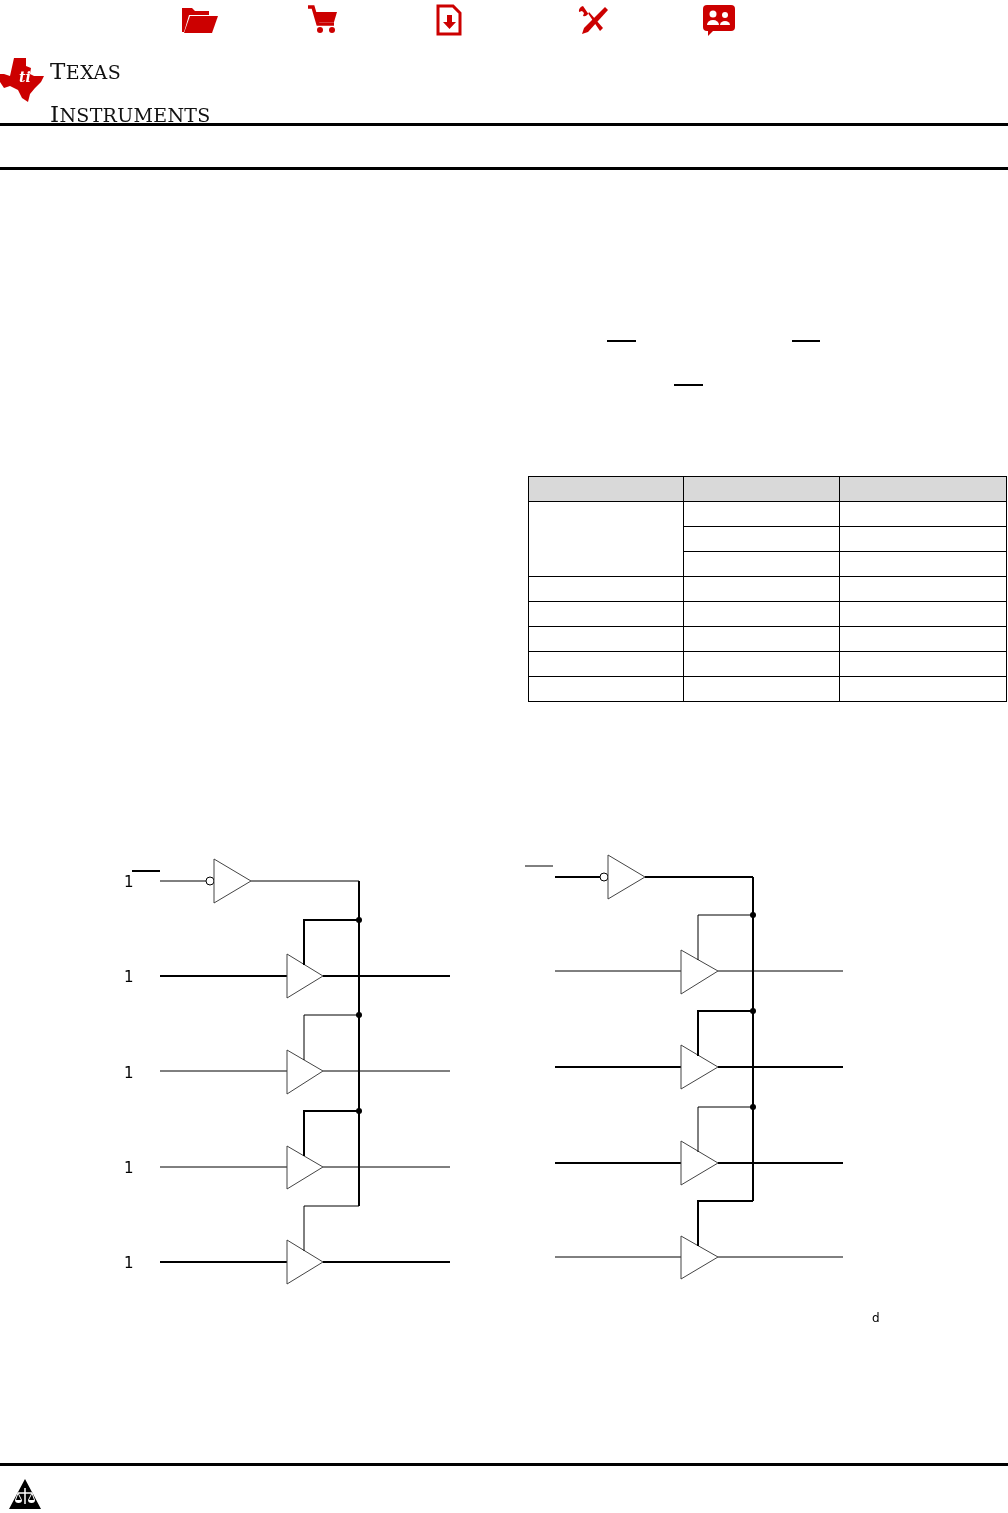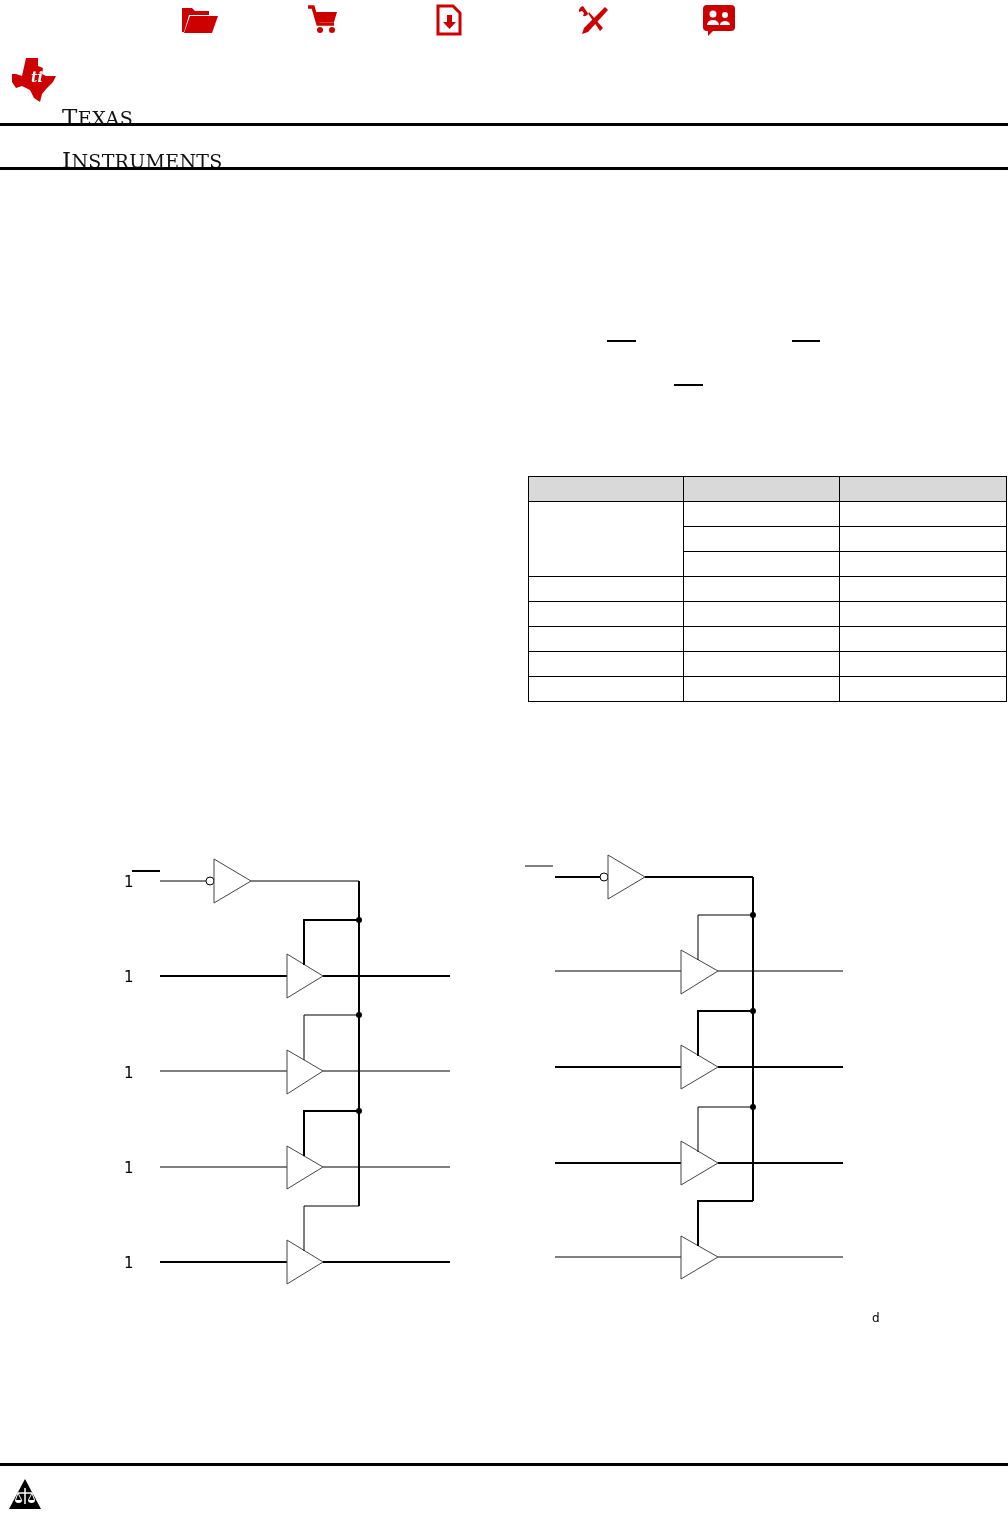--- a/index.html
+++ b/index.html
@@ -1,24 +1,24 @@
 <!DOCTYPE html>
 <html><head>
 <meta charset="utf-8">
 <style>
   html, body { margin: 0; padding: 0; background: #ffffff; }
   body { width: 1008px; height: 1513px; position: relative; overflow: hidden;
          font-family: "DejaVu Sans", sans-serif; color: #000; }
   .abs { position: absolute; }
   .rule { position: absolute; left: 0; width: 1008px; background: #000; }
   .nav-icon { position: absolute; top: 4px; width: 36px; height: 32px; }
-  .logo { position: absolute; left: 12px; top: 56px; width: 200px; height: 52px; text-decoration: underline; }
+  .logo { position: absolute; left: 0; top: 56px; width: 200px; height: 52px; text-decoration: underline; }
   .logo-text { position: absolute; left: 50px; top: 4px; font-family: "DejaVu Serif", serif;
                color: #111; line-height: 1; }
-  .logo-line1 { font-size: 19px; letter-spacing: 0.5px; margin-top: 46px; }
+  .logo-line1 { font-size: 19px; letter-spacing: 0.5px; }
   .logo-line2 { font-size: 19px; letter-spacing: 0.3px; margin-top: 20px; }
   .logo-line1 .cap, .logo-line2 .cap { font-size: 23px; }
   .overline { position: absolute; height: 1.5px; background: #000; }
   table.truth { position: absolute; left: 528px; top: 476px; width: 479px;
                 border-collapse: collapse; }
   table.truth th, table.truth td { border: 1.5px solid #000; height: 24px; padding: 0;
                 font-size: 11px; font-weight: normal; }
   table.truth th { background: #d9d9d9; }
   .diagram { position: absolute; left: 0; top: 0; }
   .lbl { position: absolute; font-size: 15px; font-family: "DejaVu Sans", sans-serif; }

